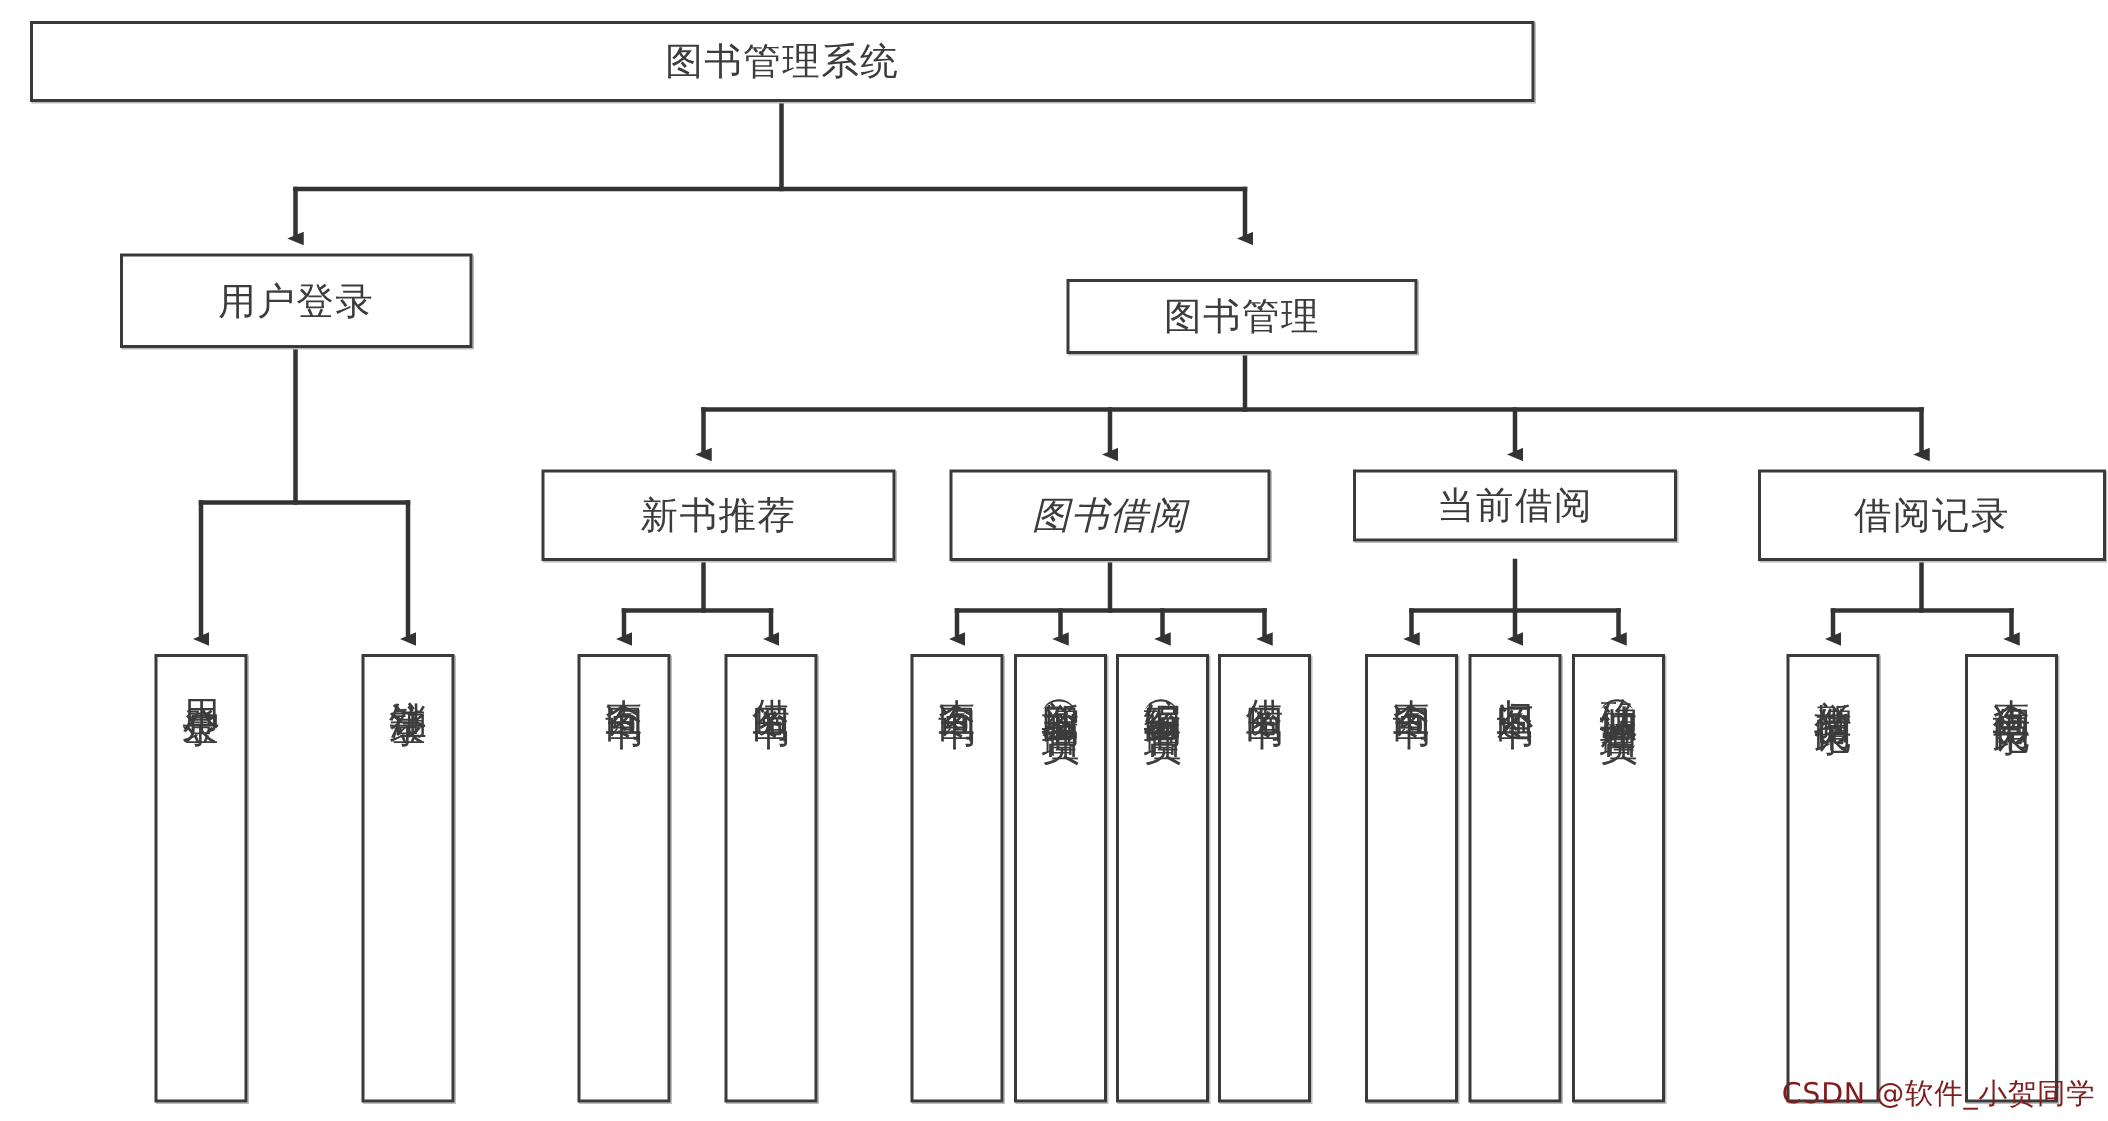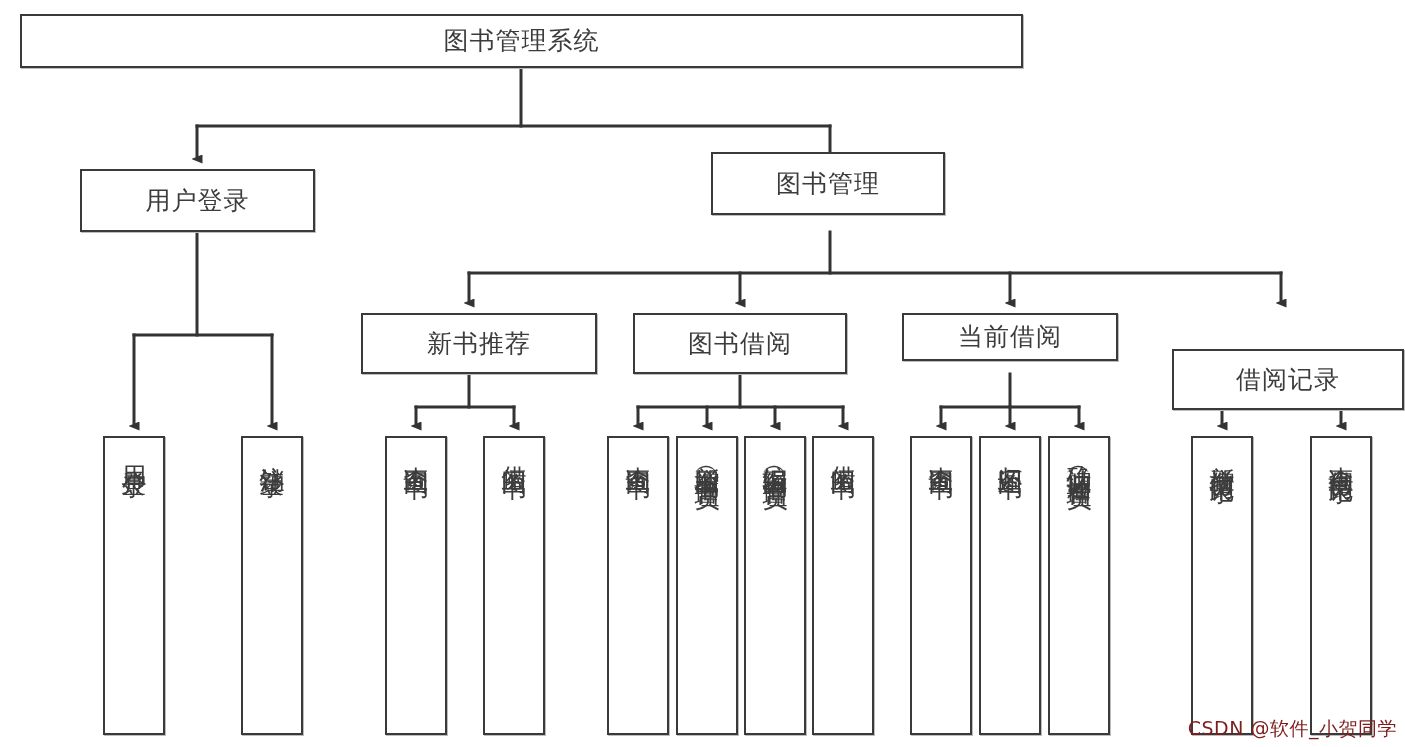--- a/index.html
+++ b/index.html
@@ -130,37 +130,37 @@
   </svg>
 
   <div class="node h root" style="left:20px;top:14px;width:1003px;height:54px;">
     <span class="lbl">图书管理系统</span>
   </div>
 
   <div class="node h" style="left:80px;top:169px;width:235px;height:63px;">
     <span class="lbl">用户登录</span>
   </div>
 
-  <div class="node h" style="left:711px;top:152px;width:234px;height:63px;">
+  <div class="node h" style="left:711px;top:186px;width:234px;height:50px;">
     <span class="lbl">图书管理</span>
   </div>
 
   <div class="node h" style="left:361px;top:313px;width:236px;height:61px;justify-content:center;">
     <span class="lbl">新书推荐</span>
   </div>
 
-  <div class="node h" style="left:633px;top:313px;width:214px;height:61px;">
+  <div class="node h" style="left:633px;top:313px;width:214px;height:61px;font-style:italic;">
     <span class="lbl">图书借阅</span>
   </div>
 
   <div class="node h" style="left:902px;top:313px;width:216px;height:48px;">
     <span class="lbl">当前借阅</span>
   </div>
 
-  <div class="node h" style="left:1172px;top:313px;width:232px;height:61px;margin-top:36px;">
+  <div class="node h" style="left:1172px;top:313px;width:232px;height:61px;">
     <span class="lbl">借阅记录</span>
   </div>
 
   <div class="node v" style="left:103px;top:436px;width:62px;height:299px;">
     <span class="lbl">用户登录</span>
   </div>
   <div class="node v" style="left:241px;top:436px;width:62px;height:299px;">
     <span class="lbl">注销登录</span>
   </div>
 

